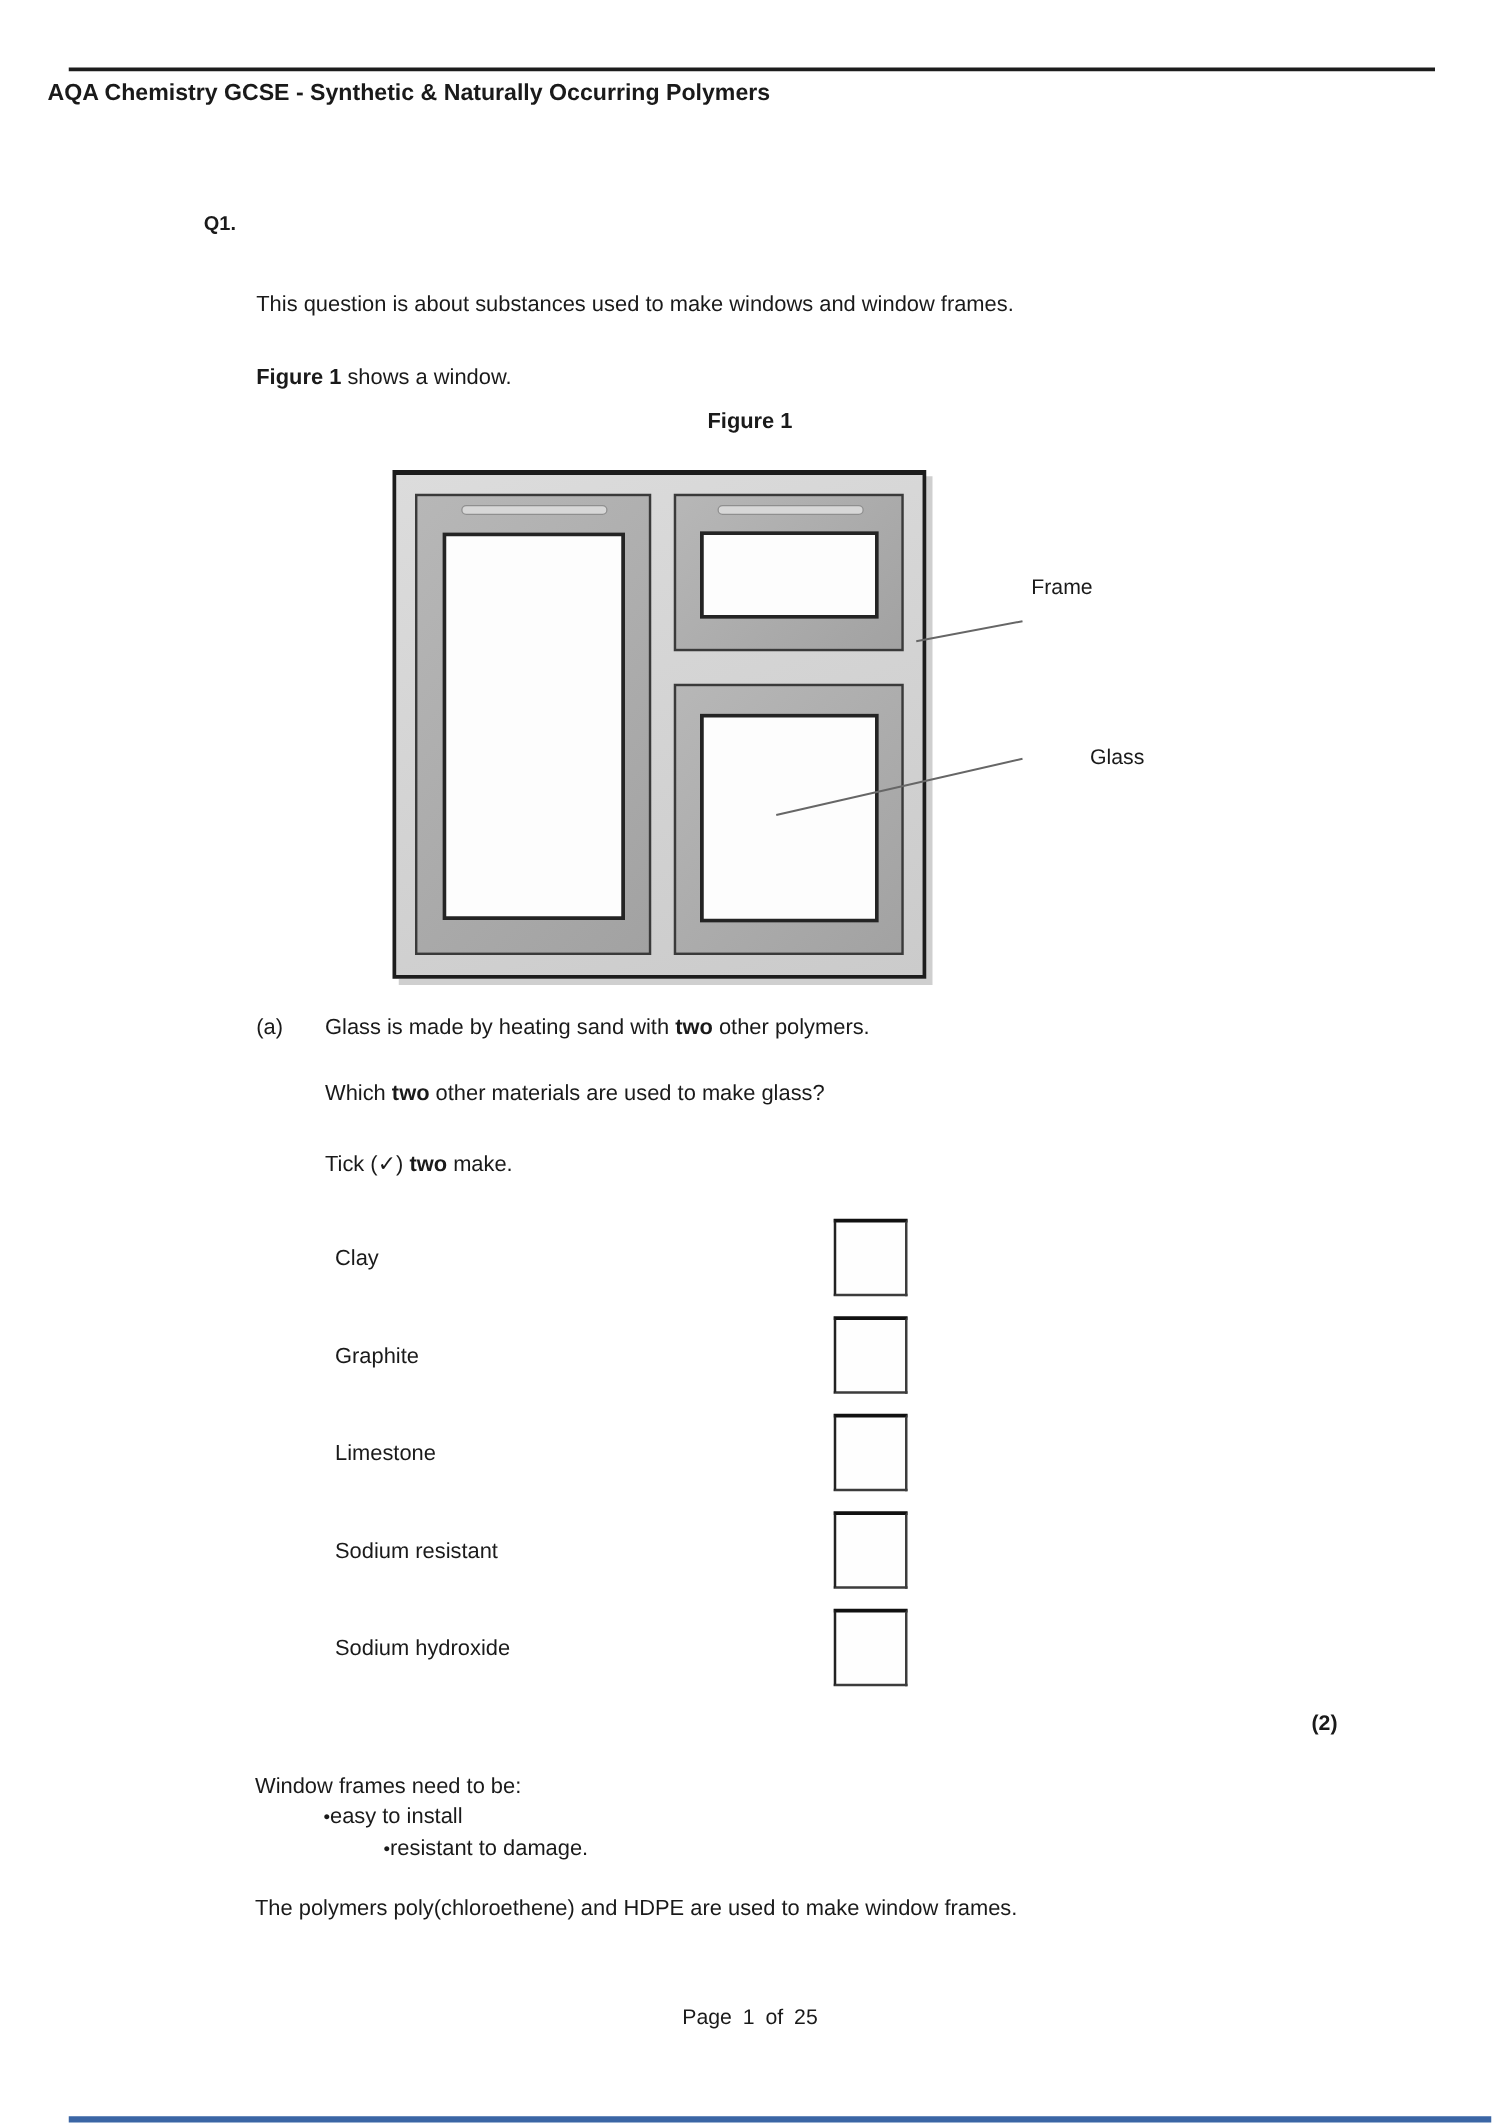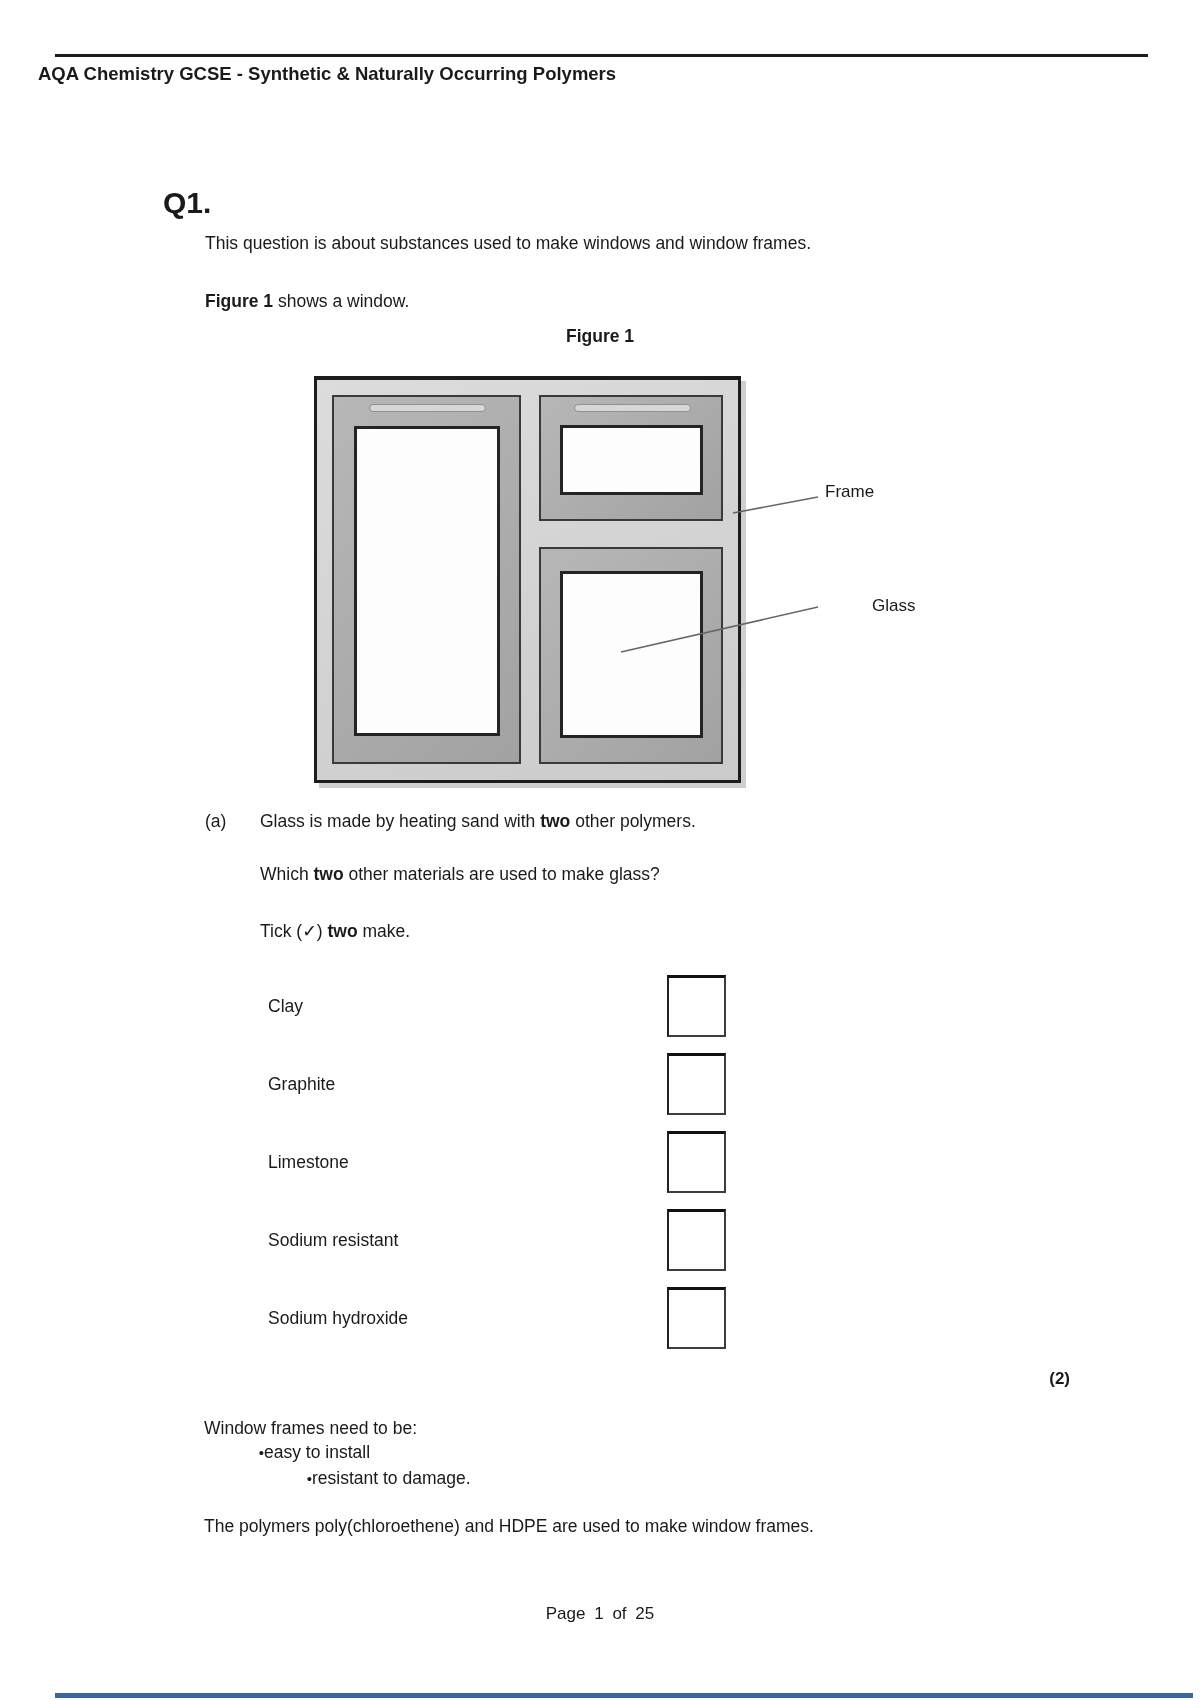--- a/index.html
+++ b/index.html
@@ -12,21 +12,21 @@
     color:#1a1a1a;
     overflow:hidden;
   }
   .abs { position:absolute; }
   .t { font-size:17.5px; line-height:22px; white-space:nowrap; }
   .b { font-weight:bold; }
 
   .header-rule { left:55px; top:54px; width:1093px; height:3px; background:#1c1c1c; }
   .header-title { left:38px; top:63px; font-size:18.5px; font-weight:bold; white-space:nowrap; }
 
-  .qnum { left:163px; top:186px; font-size:30px; font-weight:bold; }
+  .qnum { left:163px; top:171px; font-size:16px; font-weight:bold; }
   .intro { left:205px; top:232px; }
   .figref { left:205px; top:290px;text-align:right; }
   .figtitle { left:450px; top:325px; width:300px; text-align:center; font-weight:bold; }
 
   
   .window {
     left:314px; top:376px; width:427px; height:407px;
     background:linear-gradient(160deg,#dcdcdc,#cbcbcb);
     border:3px solid #1c1c1c; border-top-width:4px;
     box-shadow:5px 5px 0 #cfcfcf;
@@ -50,21 +50,21 @@
   .slot {
     position:absolute; top:7px; height:8px; width:117px;
     background:#d7d7d7;
     border:1px solid #8f8f8f; border-radius:4px;
   }
   .slot-left { left:35px; }
   .slot-tr   { left:33px; }
 
   .leader-svg { left:0; top:0; width:1200px; height:1700px; pointer-events:none; }
   .fig-label { font-size:17px; line-height:20px; white-space:nowrap; }
-  .label-frame { left:825px; top:482px;text-align:center; }
+  .label-frame { left:825px; top:460px;text-align:center; }
   .label-glass { left:825px; top:596px;margin-left:47px; }
 
   
   .pa-marker { left:205px; top:810px; }
   .pa-statement { left:260px; top:810px; }
   .pa-prompt { left:260px; top:863px; }
   .pa-tick { left:260px; top:920px; }
 
   .opt-label { left:268px; }
   .opt-0 { top:995px; } .opt-1 { top:1073px; } .opt-2 { top:1151px; }

